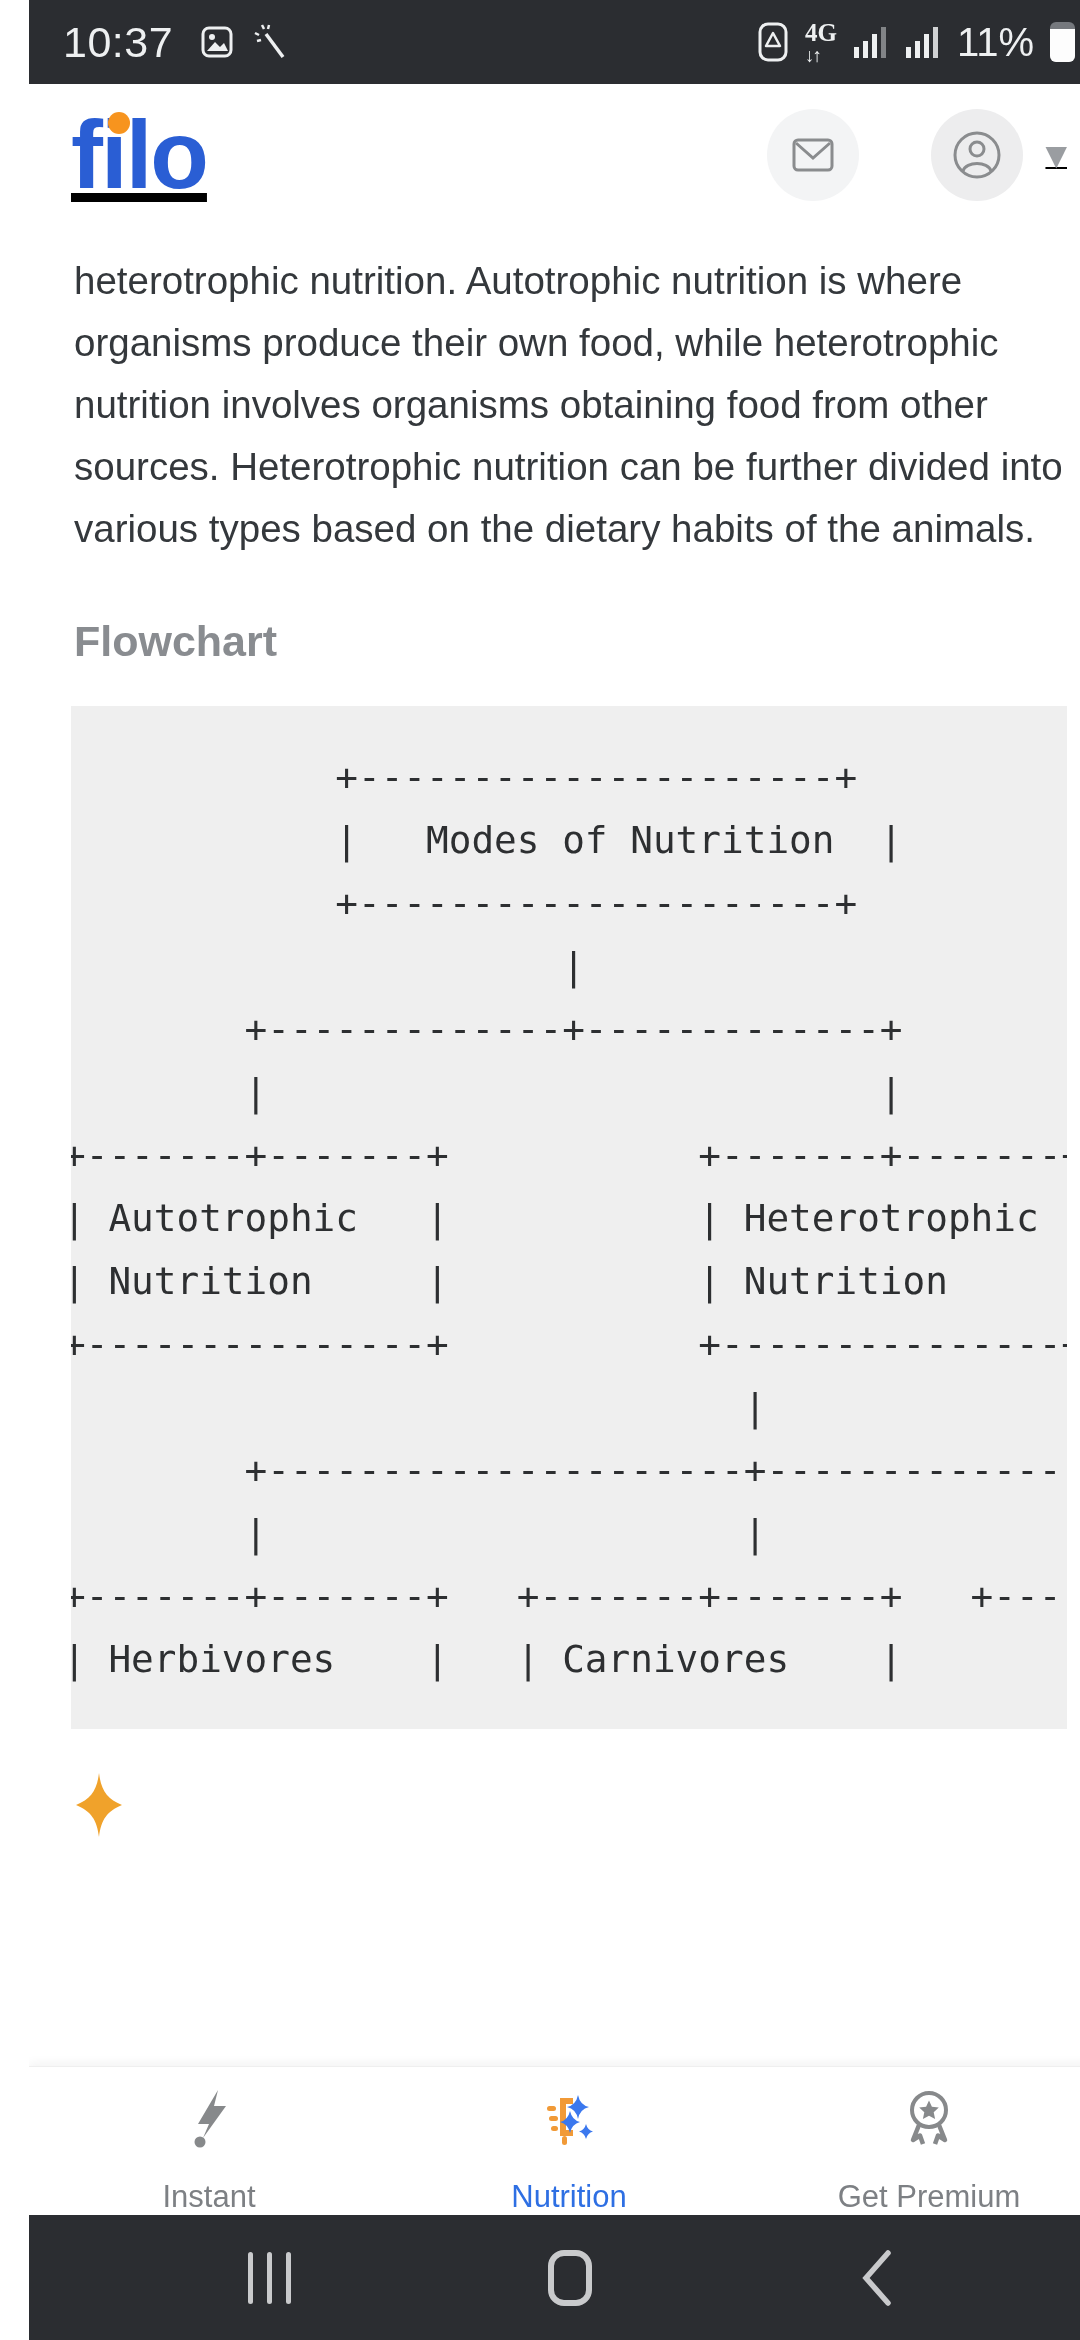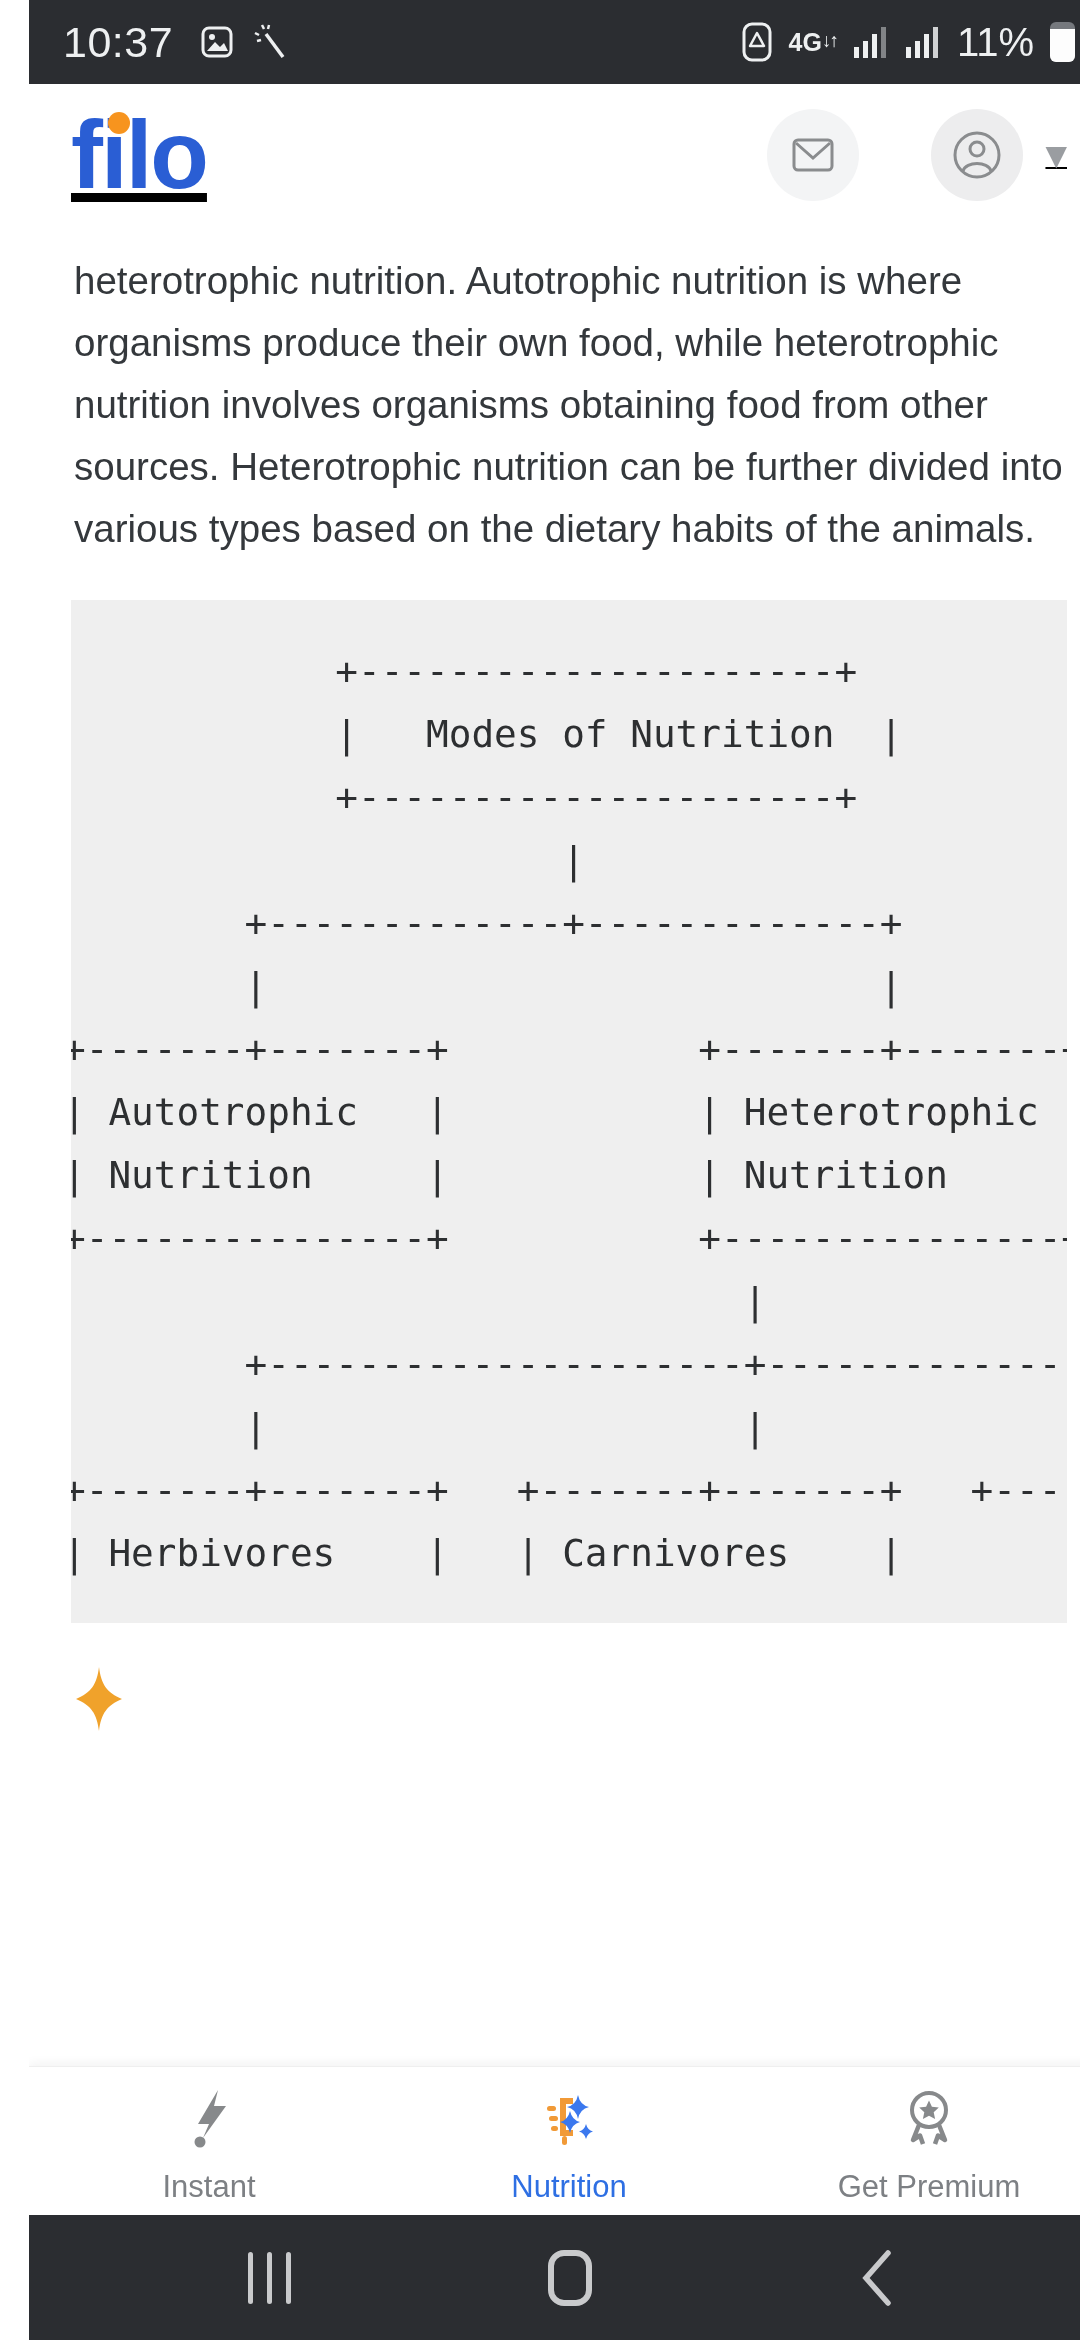--- a/index.html
+++ b/index.html
@@ -5,21 +5,21 @@
   html,body{margin:0;padding:0;background:#fff;}
   #screen{position:relative;width:1080px;height:2340px;overflow:hidden;background:#ffffff;
           font-family:"Liberation Sans",sans-serif;margin-left:29px;}
 
   
   .statusbar{position:absolute;top:0;left:0;width:1080px;height:84px;background:#2b2d31;
              display:flex;align-items:center;box-sizing:border-box;padding:0 34px;color:#eef0f1;}
   .sb-time{font-size:43px;letter-spacing:.5px;}
   .sb-left-icons{display:flex;align-items:center;gap:18px;margin-left:26px;}
   .sb-right{margin-left:auto;display:flex;align-items:center;gap:16px;}
-  .sb-net{display:flex;flex-direction:row;align-items:flex-start;line-height:1;}
+  .sb-net{display:flex;flex-direction:column;align-items:flex-start;line-height:1;font-family:Liberation Serif, serif;}
   .sb-net .g{font-size:25px;font-weight:bold;}
   .sb-net .arr{font-size:19px;letter-spacing:-2px;margin-top:1px;}
   .sb-batt{width:25px;height:40px;border-radius:6px;overflow:hidden;background:#75787d;position:relative;}
   .sb-batt i{position:absolute;left:0;bottom:0;width:100%;height:82%;background:#fdfdfd;display:block;}
   .sb-pct{font-size:40px;}
 
   
   .appbar{position:absolute;top:84px;left:0;width:1080px;height:142px;background:#fff;
           display:flex;align-items:center;box-sizing:border-box;padding:12px 42px;text-decoration:underline;}
   .logo{position:relative;font-size:96px;font-weight:bold;color:#2a5ed4;letter-spacing:-2px;
@@ -41,21 +41,21 @@
              padding:40px 0 38px 0;box-sizing:border-box;}
   .codeblock pre{margin:0 0 0 -8px;font-family:"DejaVu Sans Mono","Liberation Mono",monospace;
                  font-size:37.7px;line-height:63px;color:#2d2f31;white-space:pre;}
   .sparkle{margin:44px 0 0 2px;}
 
   
   .bottomnav{position:absolute;top:2066px;left:0;width:1080px;height:149px;background:#fff;
              border-top:1px solid #efefef;box-shadow:0 -3px 10px rgba(0,0,0,.05);
              display:flex;align-items:stretch;}
   .nav-item{flex:1;display:flex;flex-direction:column;align-items:center;justify-content:flex-start;
-            padding-top:20px;gap:20px;}
+            padding-top:20px;gap:30px;}
   .nav-item .ic{height:62px;display:flex;align-items:center;justify-content:center;}
   .nav-label{font-size:31px;color:#7d8084;}
   .nav-item.active .nav-label{color:#2e6fe3;}
 
   
   .androidnav{position:absolute;top:2215px;left:0;width:1080px;height:125px;background:#2b2d31;}
   .a-btn{position:absolute;top:0;height:125px;display:flex;align-items:center;justify-content:center;}
   .recents{left:178px;width:125px;gap:14px;}
   .recents i{display:block;width:5px;height:52px;background:#c9cacc;border-radius:3px;}
   .homebtn{left:478px;width:125px;}
@@ -127,20 +127,21 @@
         <circle cx="25" cy="25" r="22" fill="none" stroke="#8a8c8e" stroke-width="3"></circle>
         <circle cx="25" cy="19" r="7" fill="none" stroke="#8a8c8e" stroke-width="3"></circle>
         <path d="M11 41 C14 31 36 31 39 41" fill="none" stroke="#8a8c8e" stroke-width="3"></path>
       </svg>
     </div>
     <span class="caret">▼</span>
   </header>
 
   <main class="content">
     <p>heterotrophic nutrition. Autotrophic nutrition is where organisms produce their own food, while heterotrophic nutrition involves organisms obtaining food from other sources. Heterotrophic nutrition can be further divided into various types based on the dietary habits of the animals.</p>
+    <h2>Flowchart</h2>
 
     <div class="codeblock">
       <pre>            +---------------------+
             |   Modes of Nutrition  |
             +---------------------+
                       |
         +-------------+-------------+
         |                           |
 +-------+-------+           +-------+-------+
 | Autotrophic   |           | Heterotrophic |

